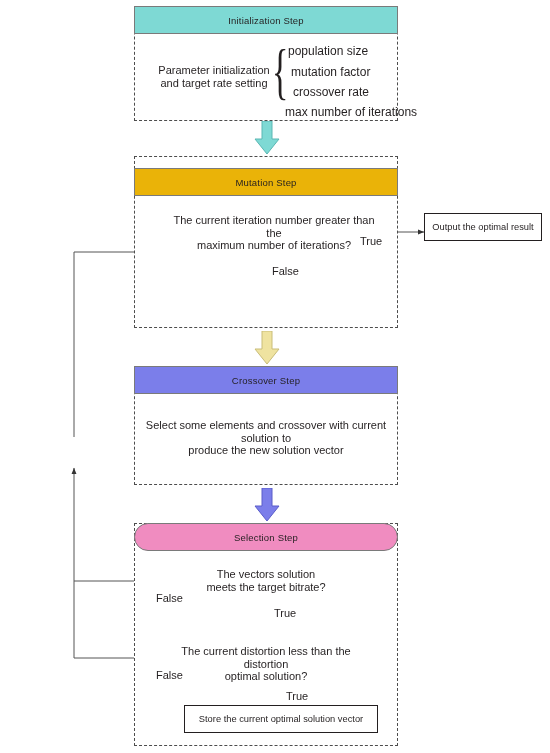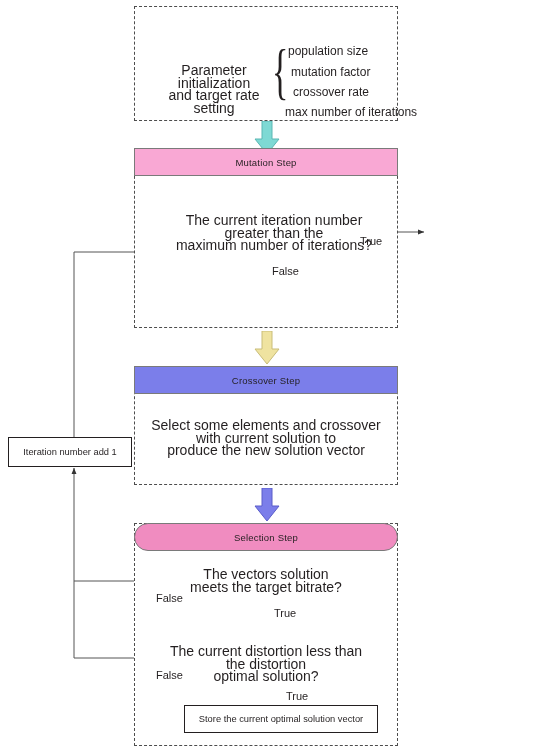--- a/index.html
+++ b/index.html
@@ -41,21 +41,21 @@
     text-align:center;
     font-size:9.3px;
     line-height:12.5px;
     padding:2px 4px;
   }
 
   
   #lines{position:absolute;left:0;top:0;width:550px;height:753px;pointer-events:none;}
   .ctext{
     position:absolute;
-    font-size:14px;
+    font-size:11px;
     line-height:12.5px;
     color:#231f20;
     text-align:center;
     white-space:pre-line;
   }
   .lbl{
     position:absolute;
     font-size:11px;
     color:#231f20;
   }
@@ -107,47 +107,49 @@
 
       <path d="M74,658 L74,468" marker-end="url(#ah)"></path>
 
       <path d="M74,581 L74,581"></path>
 
       <path d="M74,437 L74,252 L228,252" marker-end="url(#ah)"></path>
     </g>
   </svg>
 
   <div class="section" style="left:134px;top:6px;width:264px;height:115px;"></div>
+  <div class="section-head" style="left:134px;top:6px;width:264px;height:28px;background:#7ed9d4;">Initialization  Step</div>
 
   <div class="ctext" style="left:156px;top:64px;width:116px;">Parameter initialization
 and target rate setting</div>
 
   <div class="brace" style="left:272px;top:40px;">{</div>
 
   <div class="param" style="left:288px;top:44px;">population size</div>
   <div class="param" style="left:291px;top:65px;">mutation factor</div>
   <div class="param" style="left:293px;top:85px;">crossover rate</div>
   <div class="param" style="left:285px;top:105px;">max number of iterations</div>
 
   <div class="abs" style="left:254px;top:121px;width:26px;height:34px;">
     <svg width="26" height="34" viewBox="0 0 26 34">
       <polygon points="8,0 18,0 18,18 25,18 13,33 1,18 8,18" fill="#7ed9d4" stroke="#5ab7b3" stroke-width="1"></polygon>
     </svg>
   </div>
 
   <div class="section" style="left:134px;top:156px;width:264px;height:172px;"></div>
-  <div class="section-head" style="left:134px;top:148px;width:264px;height:28px;background:#f9a8d4;">Mutation  Step</div>
+  <div class="section-head" style="left:134px;top:168px;width:264px;height:28px;background:#eab308;">Mutation  Step</div>
 
   <div class="ctext" style="left:168px;top:214px;width:212px;">The current iteration number greater than the
 maximum number of iterations?</div>
 
   <div class="lbl" style="left:360px;top:235px;">True</div>
   <div class="lbl" style="left:272px;top:265px;">False</div>
 
 
+  <div class="pbox" style="left:424px;top:213px;width:118px;height:28px;">Output the optimal result</div>
 
   <div class="abs" style="left:254px;top:331px;width:26px;height:34px;">
     <svg width="26" height="34" viewBox="0 0 26 34">
       <polygon points="8,0 18,0 18,18 25,18 13,33 1,18 8,18" fill="#efe3a0" stroke="#c9bd79" stroke-width="1"></polygon>
     </svg>
   </div>
 
   <div class="section" style="left:134px;top:366px;width:264px;height:119px;"></div>
   <div class="section-head" style="left:134px;top:366px;width:264px;height:28px;background:#7b7eea;">Crossover  Step</div>
 
@@ -168,15 +170,14 @@
   <div class="lbl" style="left:156px;top:592px;">False</div>
   <div class="lbl" style="left:274px;top:607px;">True</div>
 
   <div class="ctext" style="left:162px;top:645px;width:208px;">The current distortion less than the distortion
 optimal solution?</div>
   <div class="lbl" style="left:156px;top:669px;">False</div>
   <div class="lbl" style="left:286px;top:690px;">True</div>
 
   <div class="pbox" style="left:172px;top:705px;width:194px;height:28px;margin-left:12px;">Store the current optimal solution vector</div>
 
-  <div class="pbox" style="left:8px;top:437px;width:124px;height:30px;">Iteration number add 1</div>
 
 </div>
 
 </body></html>

